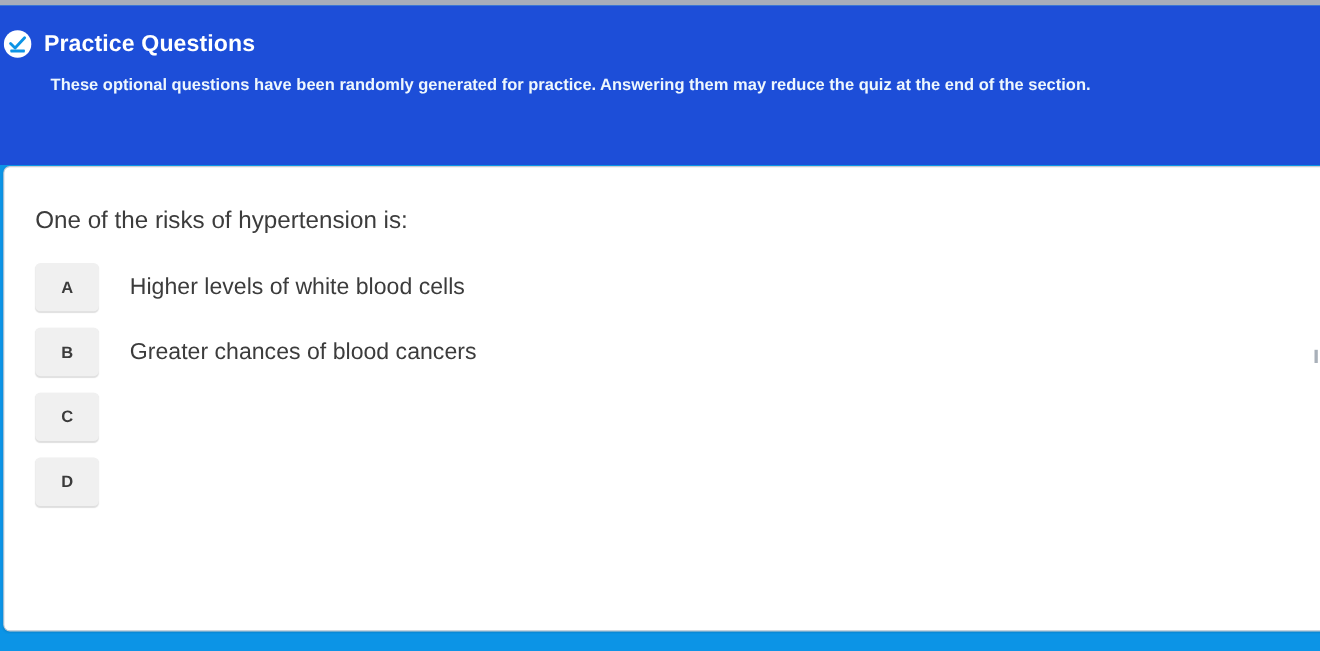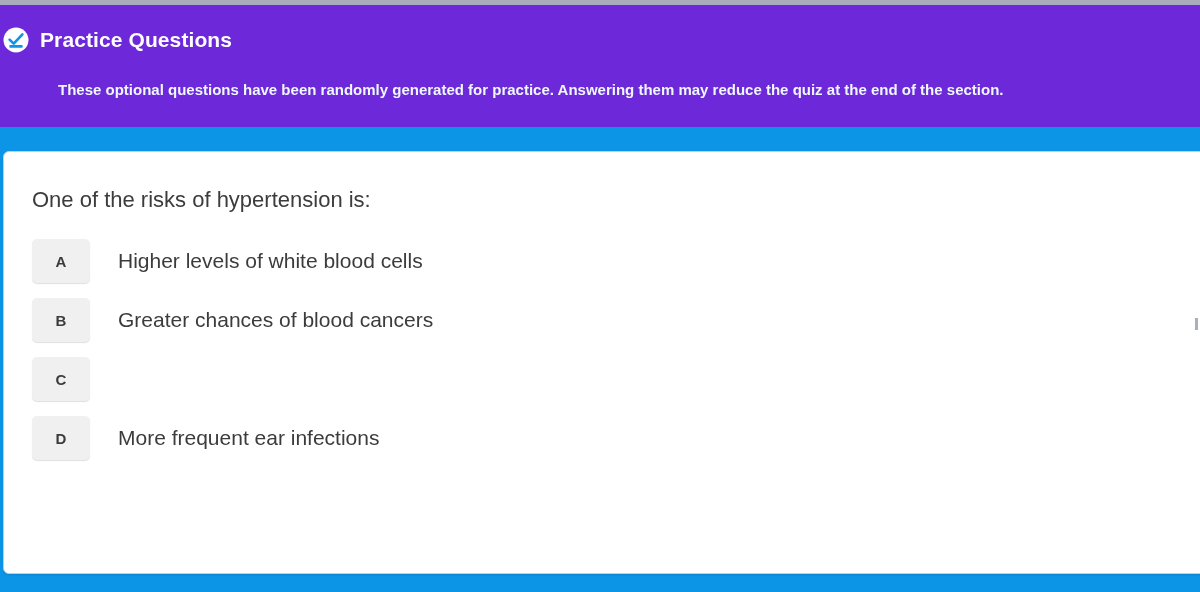--- a/index.html
+++ b/index.html
@@ -32,22 +32,22 @@
     height: 5px;
     background: #a7adba;
   }
 
   
   .banner {
     position: absolute;
     top: 5px;
     left: 0;
     width: 1200px;
-    height: 122px;
-    background: #6d28d9;
+    height: 145px;
+    background: #1d4ed8;
     box-sizing: border-box;
     padding: 0;
   }
 
   .banner-title-row {
     display: flex;
     align-items: center;
     padding: 22px 0 0 3px;
   }
 
@@ -68,21 +68,21 @@
     white-space: nowrap;
   }
 
   .banner-desc {
     color: #eef7fd;
     font-size: 15px;
     font-weight: bold;
     line-height: 34px;
     text-indent: 46px;
     padding: 8px 30px 0 0;
-    margin: 12px;
+    margin: 0;
     max-width: 1175px;
   }
 
   
   .card {
     position: absolute;
     left: 3px;
     top: 151px;
     width: 1205px;          
     height: 423px;
@@ -208,21 +208,20 @@
           <span class="option-key">B</span>
           <span class="option-label">Greater chances of blood cancers</span>
         </li>
 
         <li class="option-row">
           <span class="option-key">C</span>
         </li>
 
         <li class="option-row">
           <span class="option-key">D</span>
-          <span class="option-label">More frequent ear infections</span>
         </li>
 
       </ul>
     </div>
   </div>
 
   <div class="edge-caret"></div>
   <div class="bottom-strip"></div>
 
 </div>

